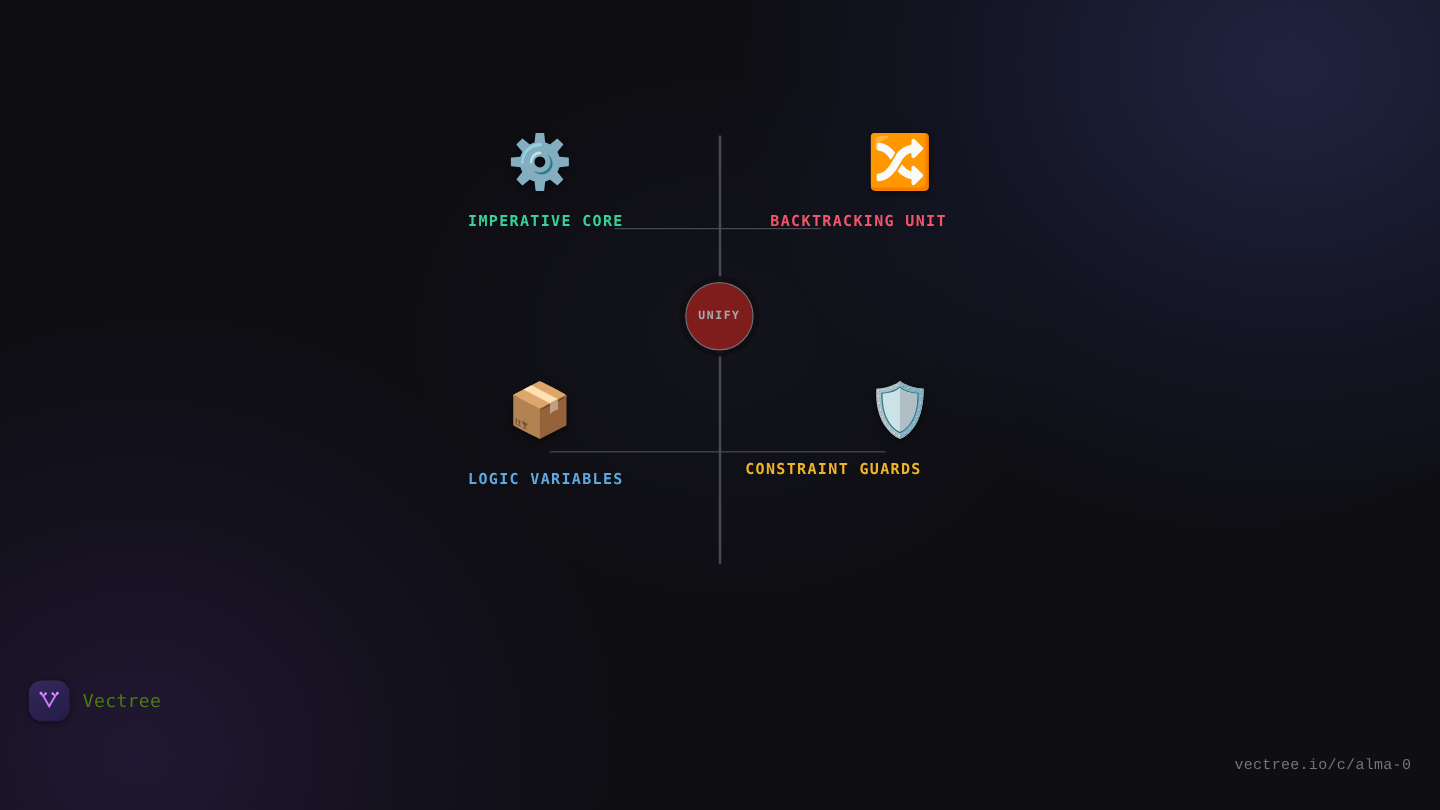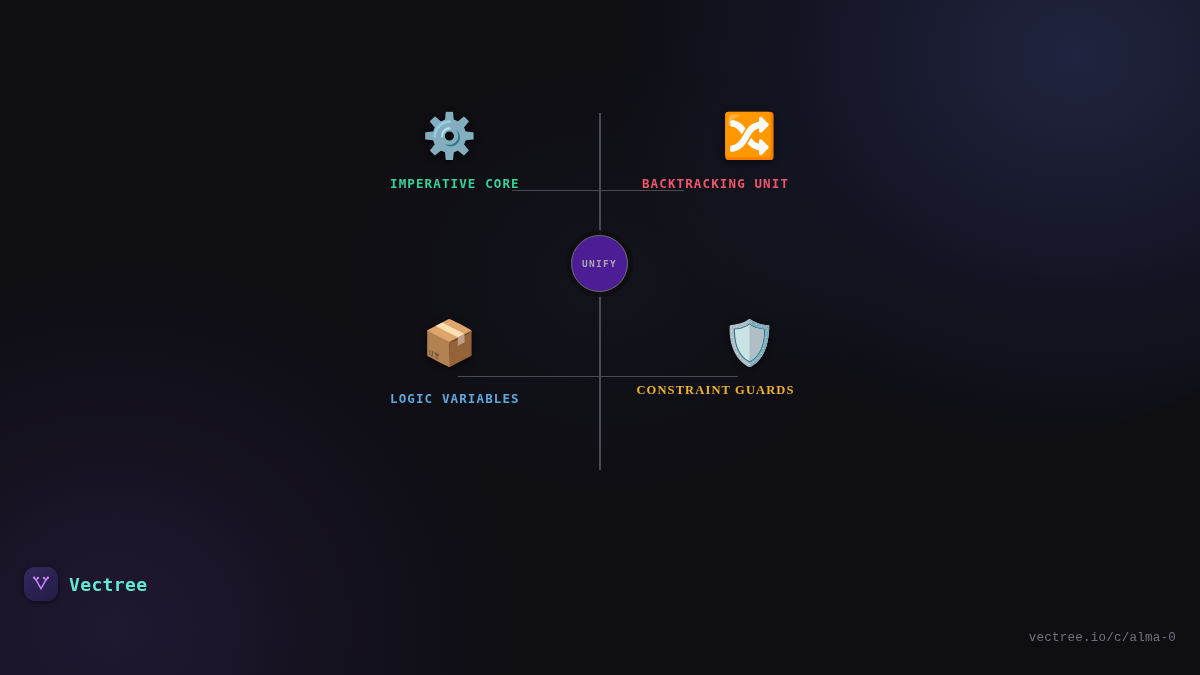--- a/index.html
+++ b/index.html
@@ -65,30 +65,30 @@
     letter-spacing:0.09em;
     white-space:nowrap;
   }
   .node-tl { left:390px; top:108px; }
   .node-tl .cap { text-align:right; }
   .node-tr { left:690px; top:108px; }
   .node-tr .cap { text-align:center; margin-left:-69px; }
   .node-bl { left:390px; top:315px; }
   .node-bl .cap { text-align:left;margin-top:20px; }
   .node-br { left:690px; top:315px; }
-  .node-br .cap { text-align:center; margin-left:-69px;font-family:Liberation Serif, serif; }
+  .node-br .cap { text-align:left; margin-left:-69px; }
 
   .node-tr .emoji, .node-br .emoji { margin-left:0; }
 
   .hub {
     position:absolute;
     left:571px; top:235px;
     width:57px; height:57px;
     border-radius:50%;
-    background:#4c1d95;
+    background:#7f1d1d;
     border:1px solid #6e6e76;
     display:flex; align-items:center; justify-content:center;
     box-shadow:0 0 0 5px rgba(14,14,19,0.9);
   }
   .hub span {
     font-family:"DejaVu Sans Mono", monospace;
     font-size:9.5px;
     font-weight:700;
     letter-spacing:0.14em;
     color:#a8a8b0;
@@ -102,23 +102,23 @@
   }
   .brand-mark {
     width:34px; height:34px;
     border-radius:11px;
     background:linear-gradient(150deg,#342a5e 0%,#2a2150 55%,#241c46 100%);
     display:flex; align-items:center; justify-content:center;
     box-shadow:0 1px 4px rgba(0,0,0,0.5);
   }
   .brand-name {
     font-family:"DejaVu Sans Mono", monospace;
-    font-size:18px;
-    font-weight:700;
-    color:#5eead4;
+    font-size:15px;
+    font-weight:400;
+    color:#4d7c0f;
     letter-spacing:0.02em;
   }
   .page-title {
     position:absolute; left:24px; top:51px;
     font-family:"DejaVu Sans Mono", monospace;
     font-size:31px;
     font-weight:700;
     color:#ffffff;
     letter-spacing:0.045em;
   }

